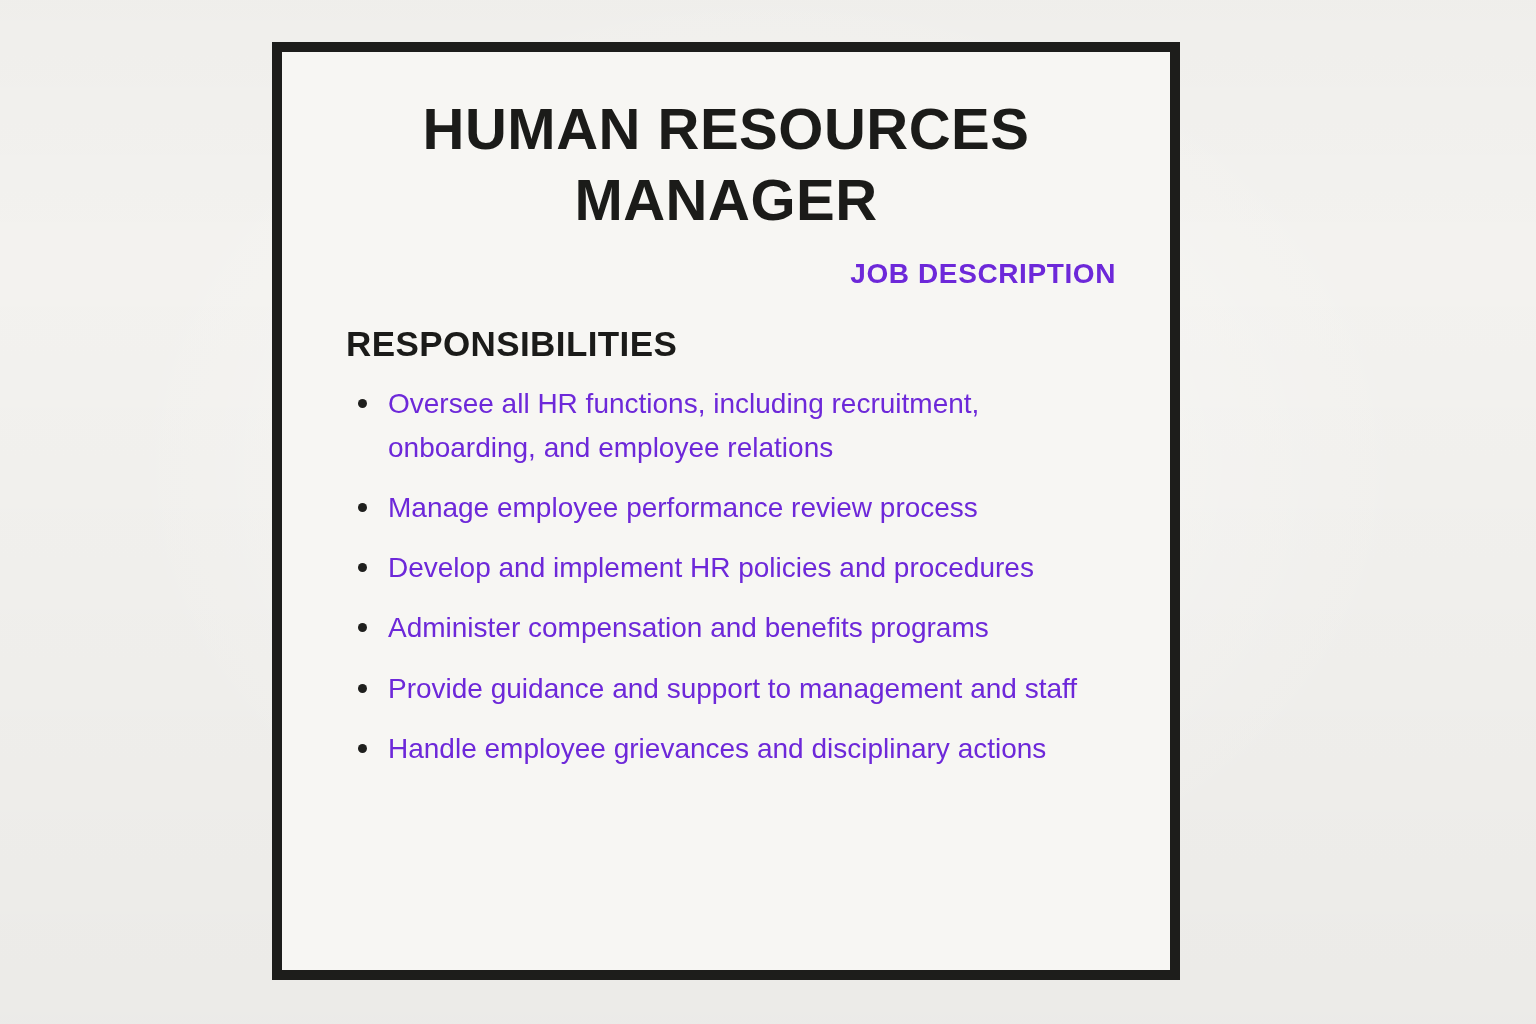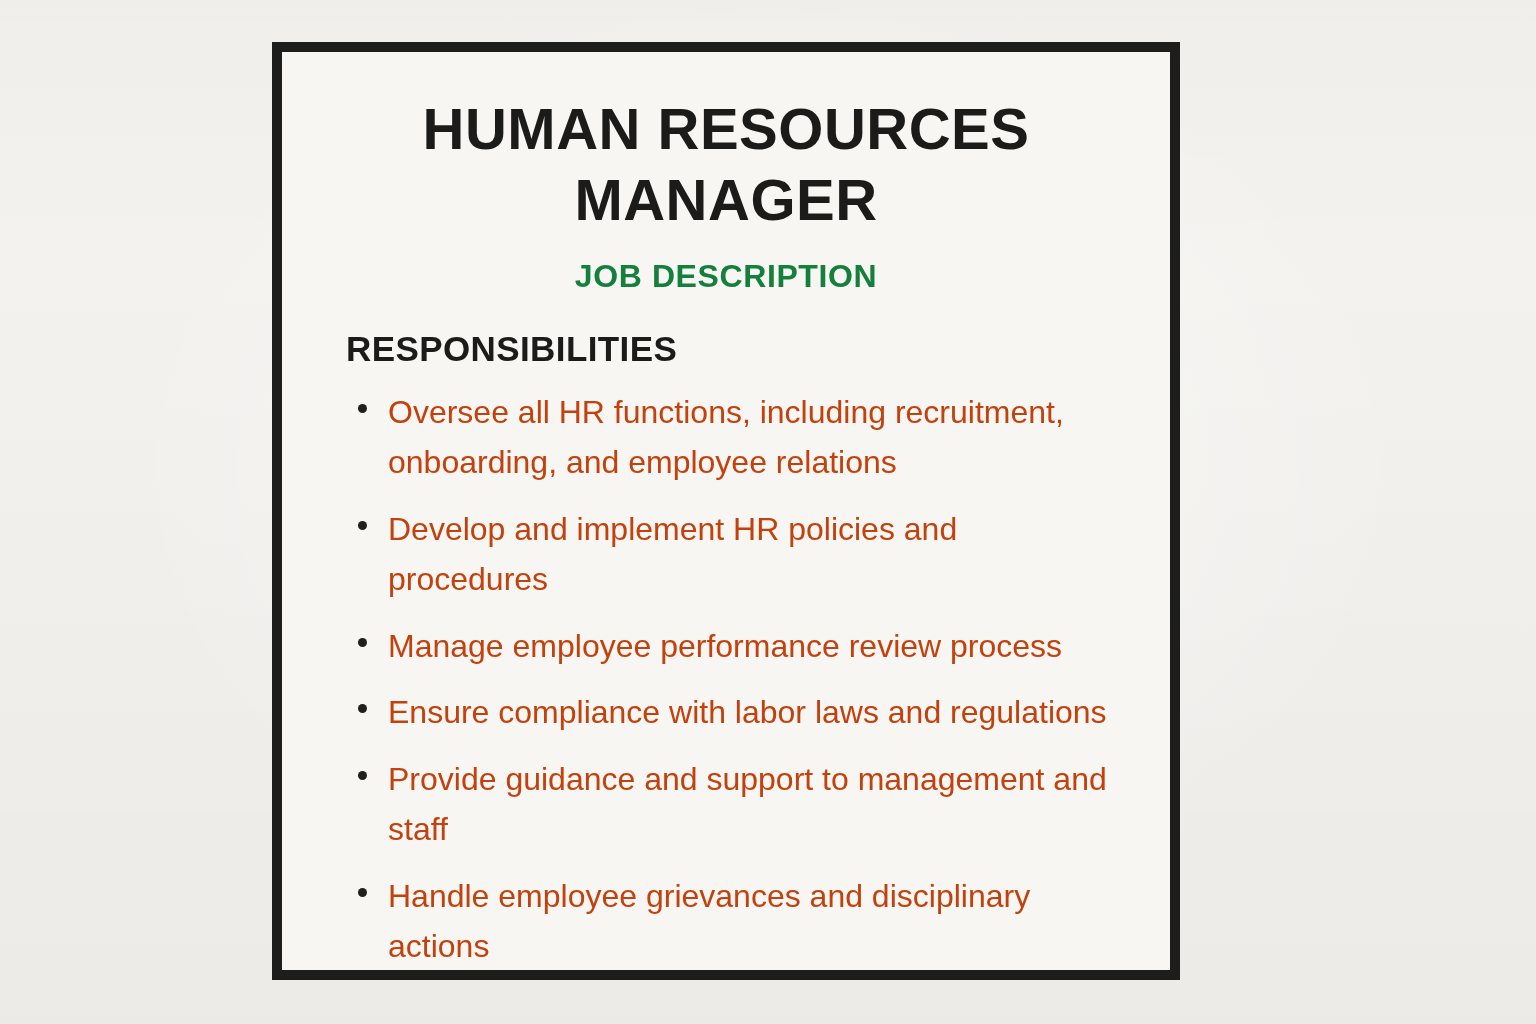--- a/index.html
+++ b/index.html
@@ -55,25 +55,25 @@
     font-weight: 700;
     font-size: 58px;
     line-height: 1.22;
     letter-spacing: 0.5px;
     color: #1b1b19;
     margin: 0;
     text-transform: uppercase;
   }
 
   .doc-subtitle {
-    text-align: center;
+    text-align: right;
     font-weight: 700;
-    font-size: 32px;
+    font-size: 28px;
     letter-spacing: 0.6px;
-    color: #15803d;
+    color: #6d28d9;
     margin: 22px 0 0 0;
     text-transform: uppercase;
   }
 
   .section-heading {
     font-weight: 700;
     font-size: 35px;
     letter-spacing: 0.4px;
     color: #1b1b19;
     margin: 34px 0 0 10px;
@@ -83,23 +83,23 @@
   .resp-list {
     list-style: none;
     margin: 18px 0 0 0;
     padding: 0 8px 0 12px;
   }
 
   .resp-item {
     position: relative;
     padding-left: 40px;
     margin-bottom: 16px;
-    font-size: 32px;
+    font-size: 28px;
     line-height: 1.58;
-    color: #c2410c;
+    color: #6d28d9;
     font-weight: 400;
   }
 
   .resp-item .bullet {
     position: absolute;
     left: 10px;
     top: 17px;
     width: 9px;
     height: 9px;
     border-radius: 50%;
@@ -123,29 +123,29 @@
 
       <h3 class="section-heading">RESPONSIBILITIES</h3>
 
       <ul class="resp-list">
         <li class="resp-item">
           <span class="bullet"></span>
           <span class="txt">Oversee all HR functions, including recruitment, onboarding, and employee relations</span>
         </li>
         <li class="resp-item">
           <span class="bullet"></span>
+          <span class="txt">Manage employee performance review process</span>
+        </li>
+        <li class="resp-item">
+          <span class="bullet"></span>
           <span class="txt">Develop and implement HR policies and procedures</span>
         </li>
         <li class="resp-item">
           <span class="bullet"></span>
-          <span class="txt">Manage employee performance review process</span>
-        </li>
-        <li class="resp-item">
-          <span class="bullet"></span>
-          <span class="txt">Ensure compliance with labor laws and regulations</span>
+          <span class="txt">Administer compensation and benefits programs</span>
         </li>
         <li class="resp-item">
           <span class="bullet"></span>
           <span class="txt">Provide guidance and support to management and staff</span>
         </li>
         <li class="resp-item">
           <span class="bullet"></span>
           <span class="txt">Handle employee grievances and disciplinary actions</span>
         </li>
       </ul>

